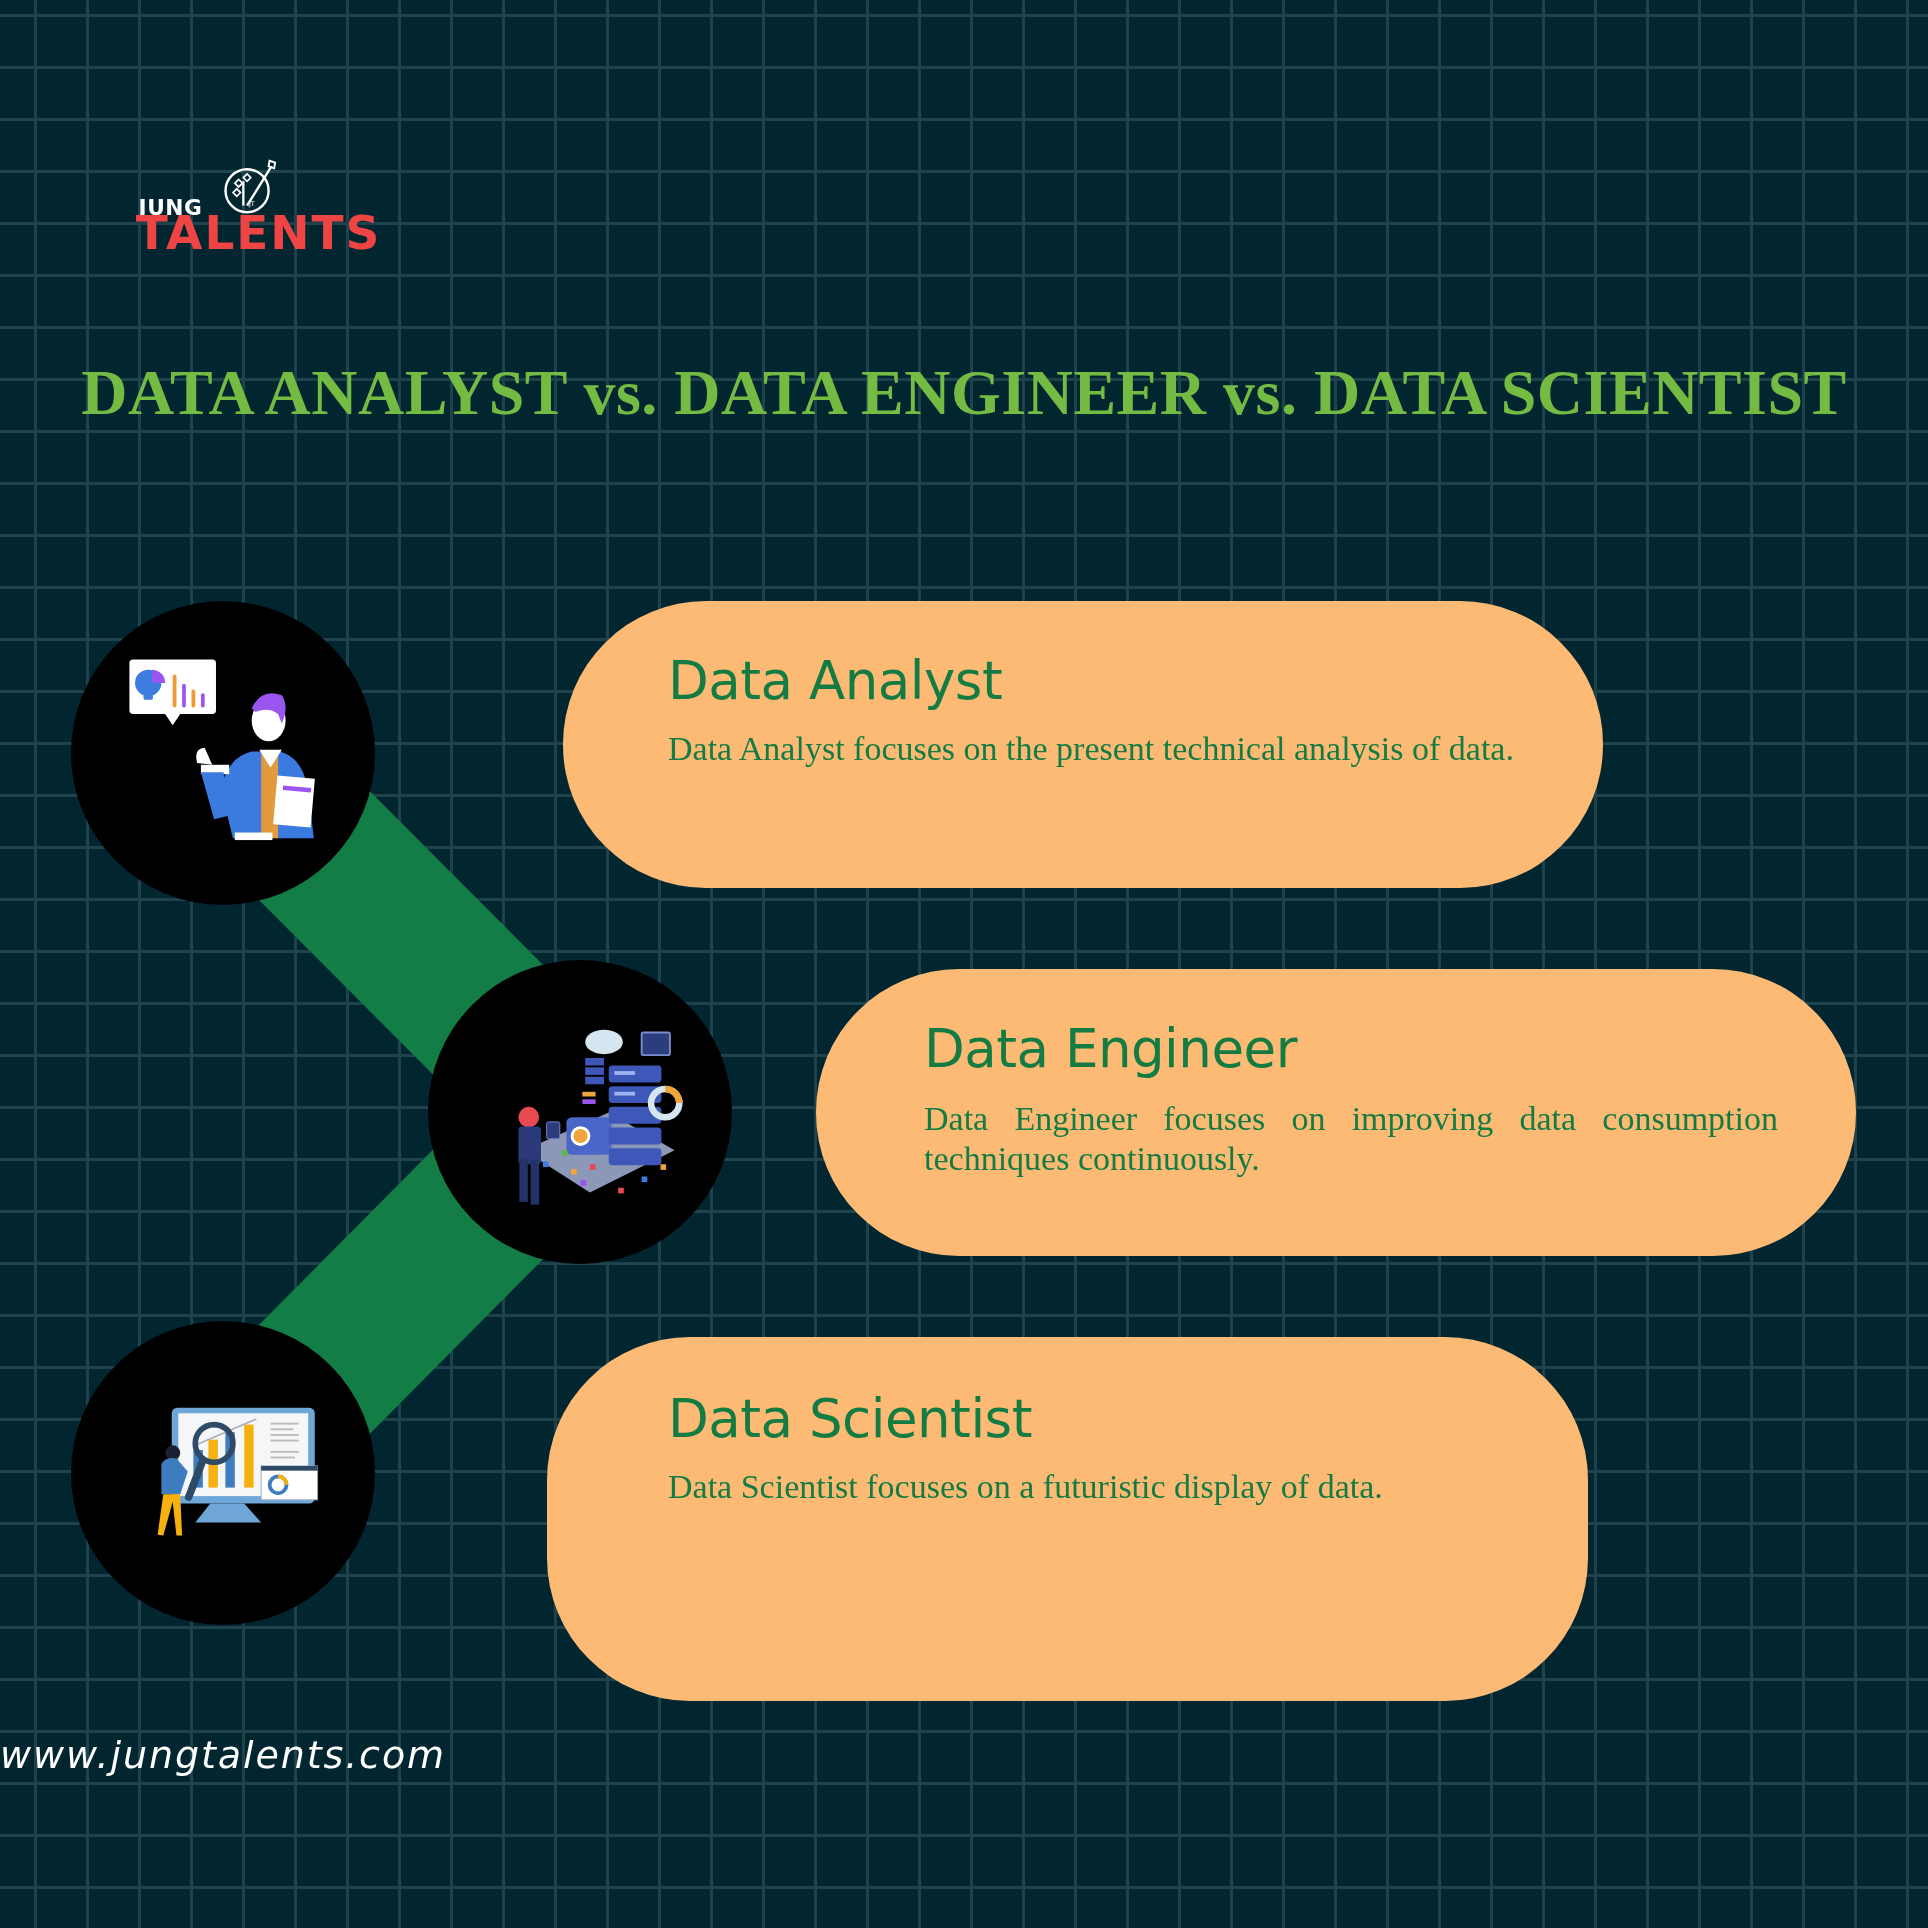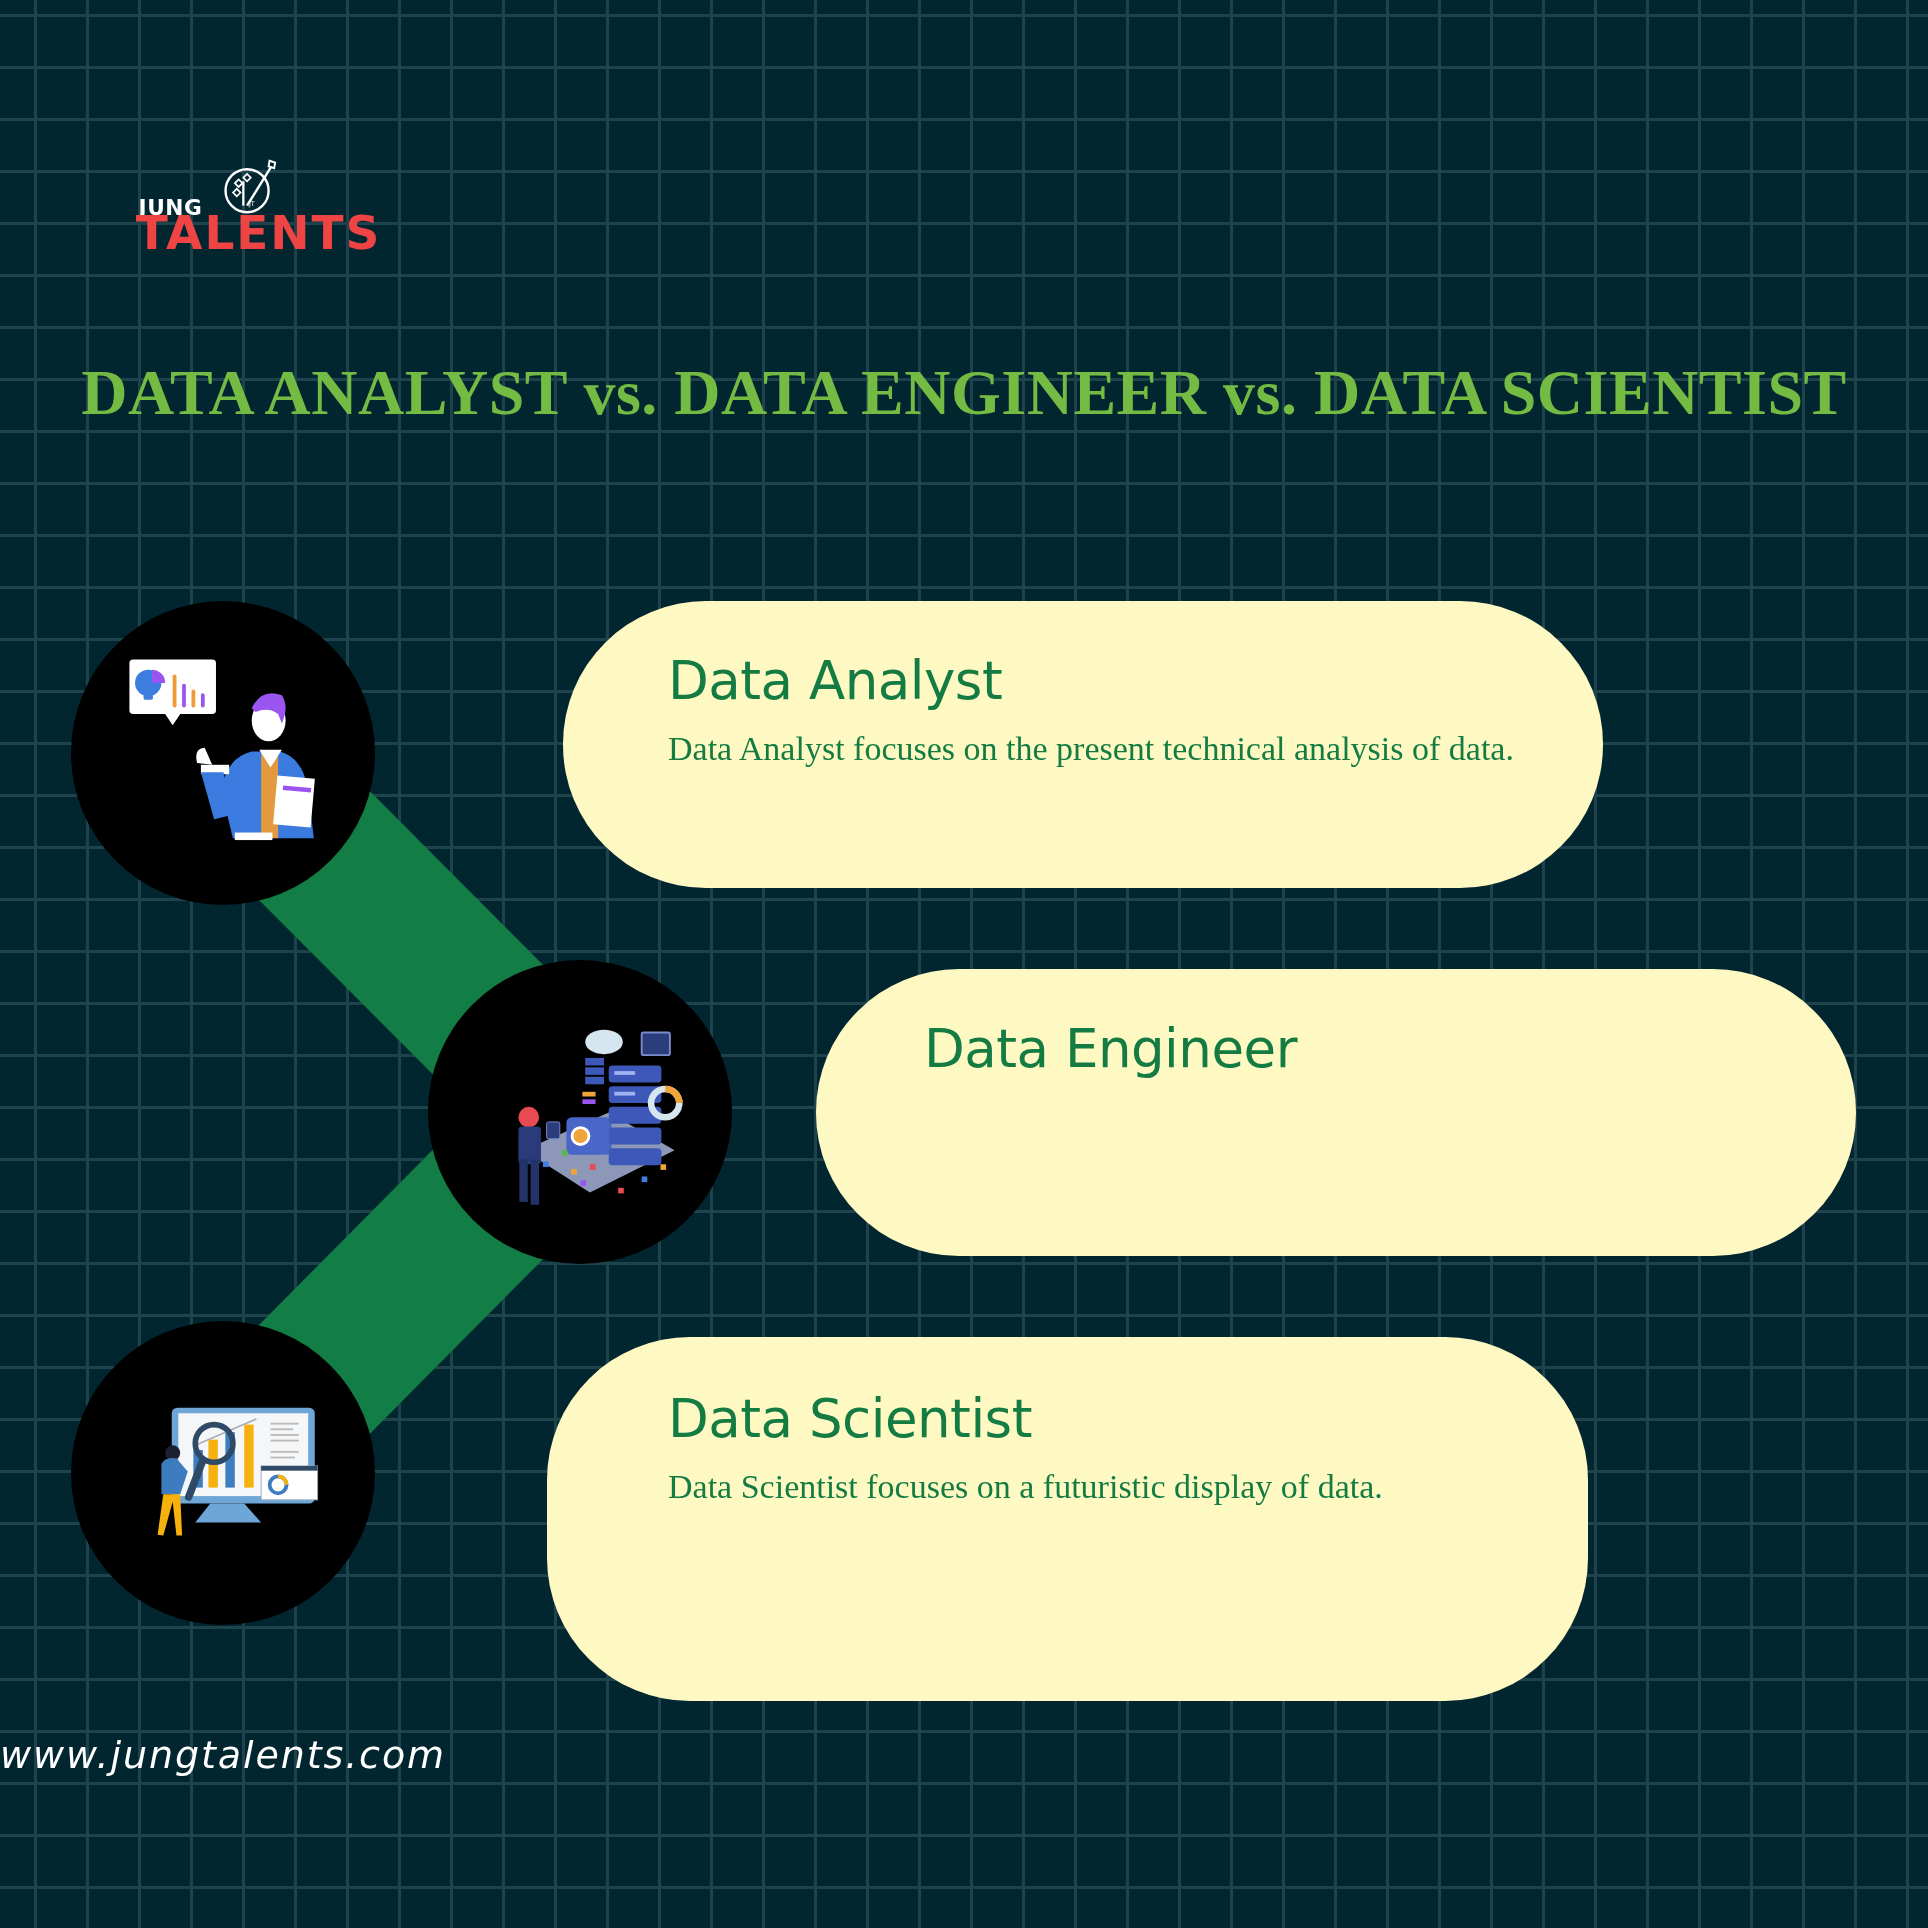--- a/index.html
+++ b/index.html
@@ -41,21 +41,21 @@
   .connector { left: 0; top: 0; width: 1928px; height: 1928px; pointer-events: none; }
 
   
   .icon-circle {
     width: 304px; height: 304px; border-radius: 50%; background: #000;
     display: flex; align-items: center; justify-content: center;
   }
 
   
   .card {
-    background: #fef9c3;
+    background: #fdba74;
     border-radius: 143px / 143px;
     box-sizing: border-box;
     color: #147c43;
   }
   .card-title {
     position: absolute;
     font-family: "DejaVu Sans", sans-serif; font-weight: normal;
     font-size: 53px; letter-spacing: -0.5px; line-height: 1; color: #147c43;
   }
   .card-body {
@@ -195,20 +195,21 @@
   </svg>
 </div>
 
 <div class="abs card" style="left:563px; top:601px; width:1040px; height:287px;">
   <div class="card-title" style="left:105px; top:53px;">Data Analyst</div>
   <div class="card-body" style="left:105px; top:128px; width:885px;">Data Analyst focuses on the present technical analysis of data.</div>
 </div>
 
 <div class="abs card" style="left:816px; top:969px; width:1040px; height:287px;">
   <div class="card-title" style="left:108px; top:53px;">Data Engineer</div>
+  <div class="card-body justify" style="left:108px; top:130px; width:854px;">Data Engineer focuses on improving data consumption techniques continuously.</div>
 </div>
 
 <div class="abs card" style="left:547px; top:1337px; width:1041px; height:364px;">
   <div class="card-title" style="left:121px; top:55px;">Data Scientist</div>
   <div class="card-body" style="left:121px; top:130px; width:866px;">Data Scientist focuses on a futuristic display of data.</div>
 </div>
 
 <div class="abs footer">www.jungtalents.com</div>
 
 

